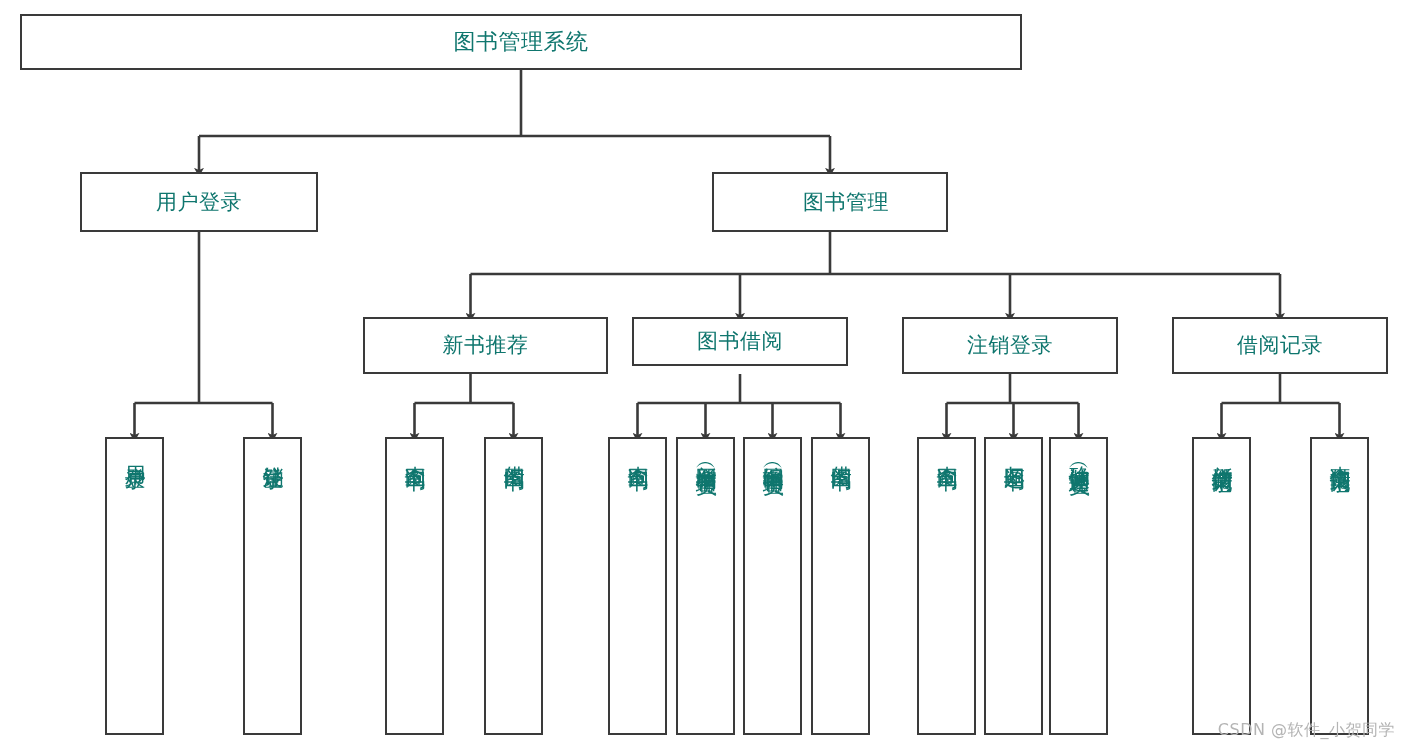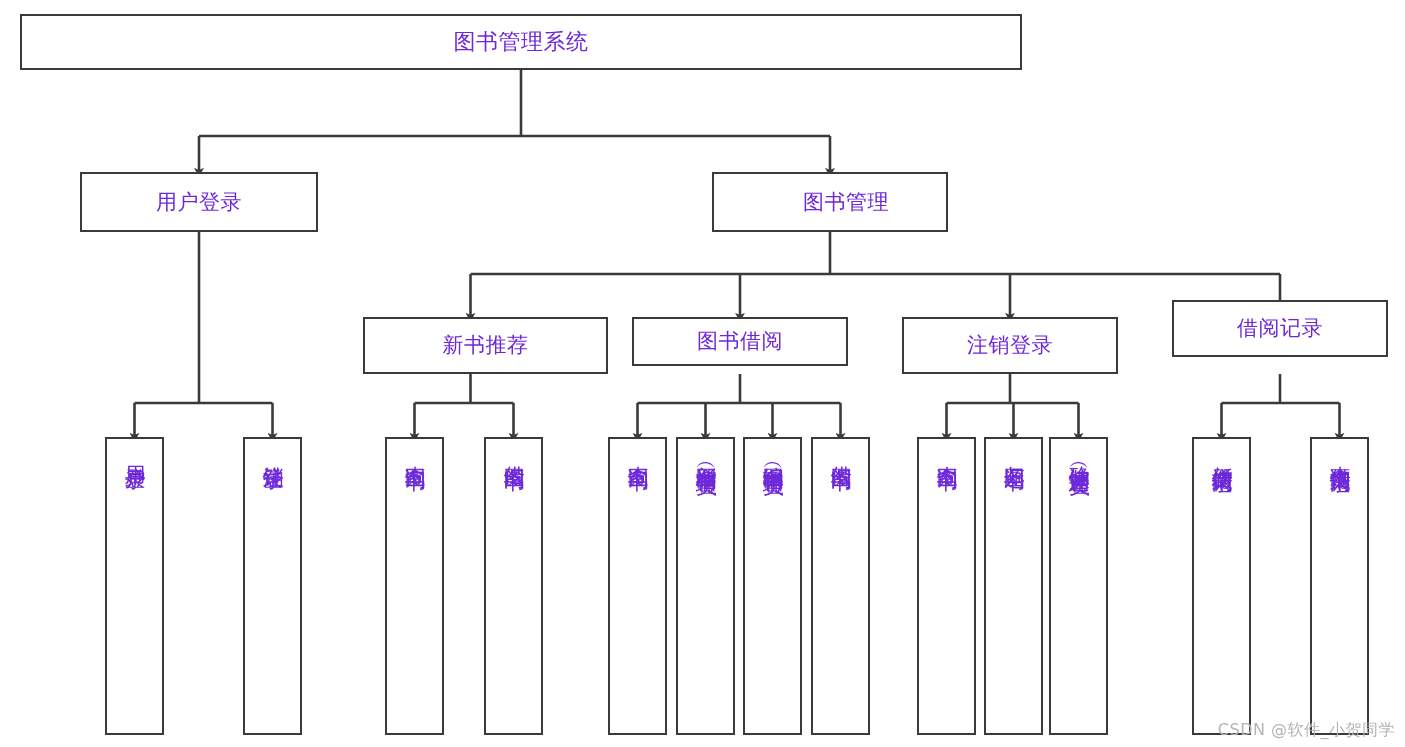--- a/index.html
+++ b/index.html
@@ -34,21 +34,21 @@
     border: 2.2px solid #3a3a3a;
     display: flex;
     align-items: center;
     justify-content: center;
     z-index: 2;
   }
   .node-label {
     font-size: 21px;
     line-height: 1.15;
     letter-spacing: 0.5px;
-    color: #6d28d9;
+    color: #0f766e;
     white-space: nowrap;
     text-align: right;
   }
   .node.root .node-label { font-size: 22px; }
   .node.level1 .node-label { font-size: 21px; }
   .node.level2 .node-label { font-size: 21px; }
   .node.leaf {
     align-items: flex-start;
     justify-content: center;
     padding-top: 10px;
@@ -137,21 +137,21 @@
     </div>
     <div class="node level2" style="left: 363px; top: 317px; width: 245px; height: 57px;">
       <span class="node-label">新书推荐</span>
     </div>
     <div class="node level2" style="left: 632px; top: 317px; width: 216px; height: 49px;">
       <span class="node-label">图书借阅</span>
     </div>
     <div class="node level2" style="left: 902px; top: 317px; width: 216px; height: 57px;">
       <span class="node-label">注销登录</span>
     </div>
-    <div class="node level2" style="left: 1172px; top: 300px; width: 216px; height: 57px;">
+    <div class="node level2" style="left: 1172px; top: 317px; width: 216px; height: 57px;">
       <span class="node-label">借阅记录</span>
     </div>
     <div class="node leaf" style="left: 105px; top: 437px; width: 59px; height: 298px;">
       <span class="node-label">用户登录</span>
     </div>
     <div class="node leaf" style="left: 243px; top: 437px; width: 59px; height: 298px;">
       <span class="node-label">注销登录</span>
     </div>
     <div class="node leaf" style="left: 385px; top: 437px; width: 59px; height: 298px;">
       <span class="node-label">查询图书</span>

